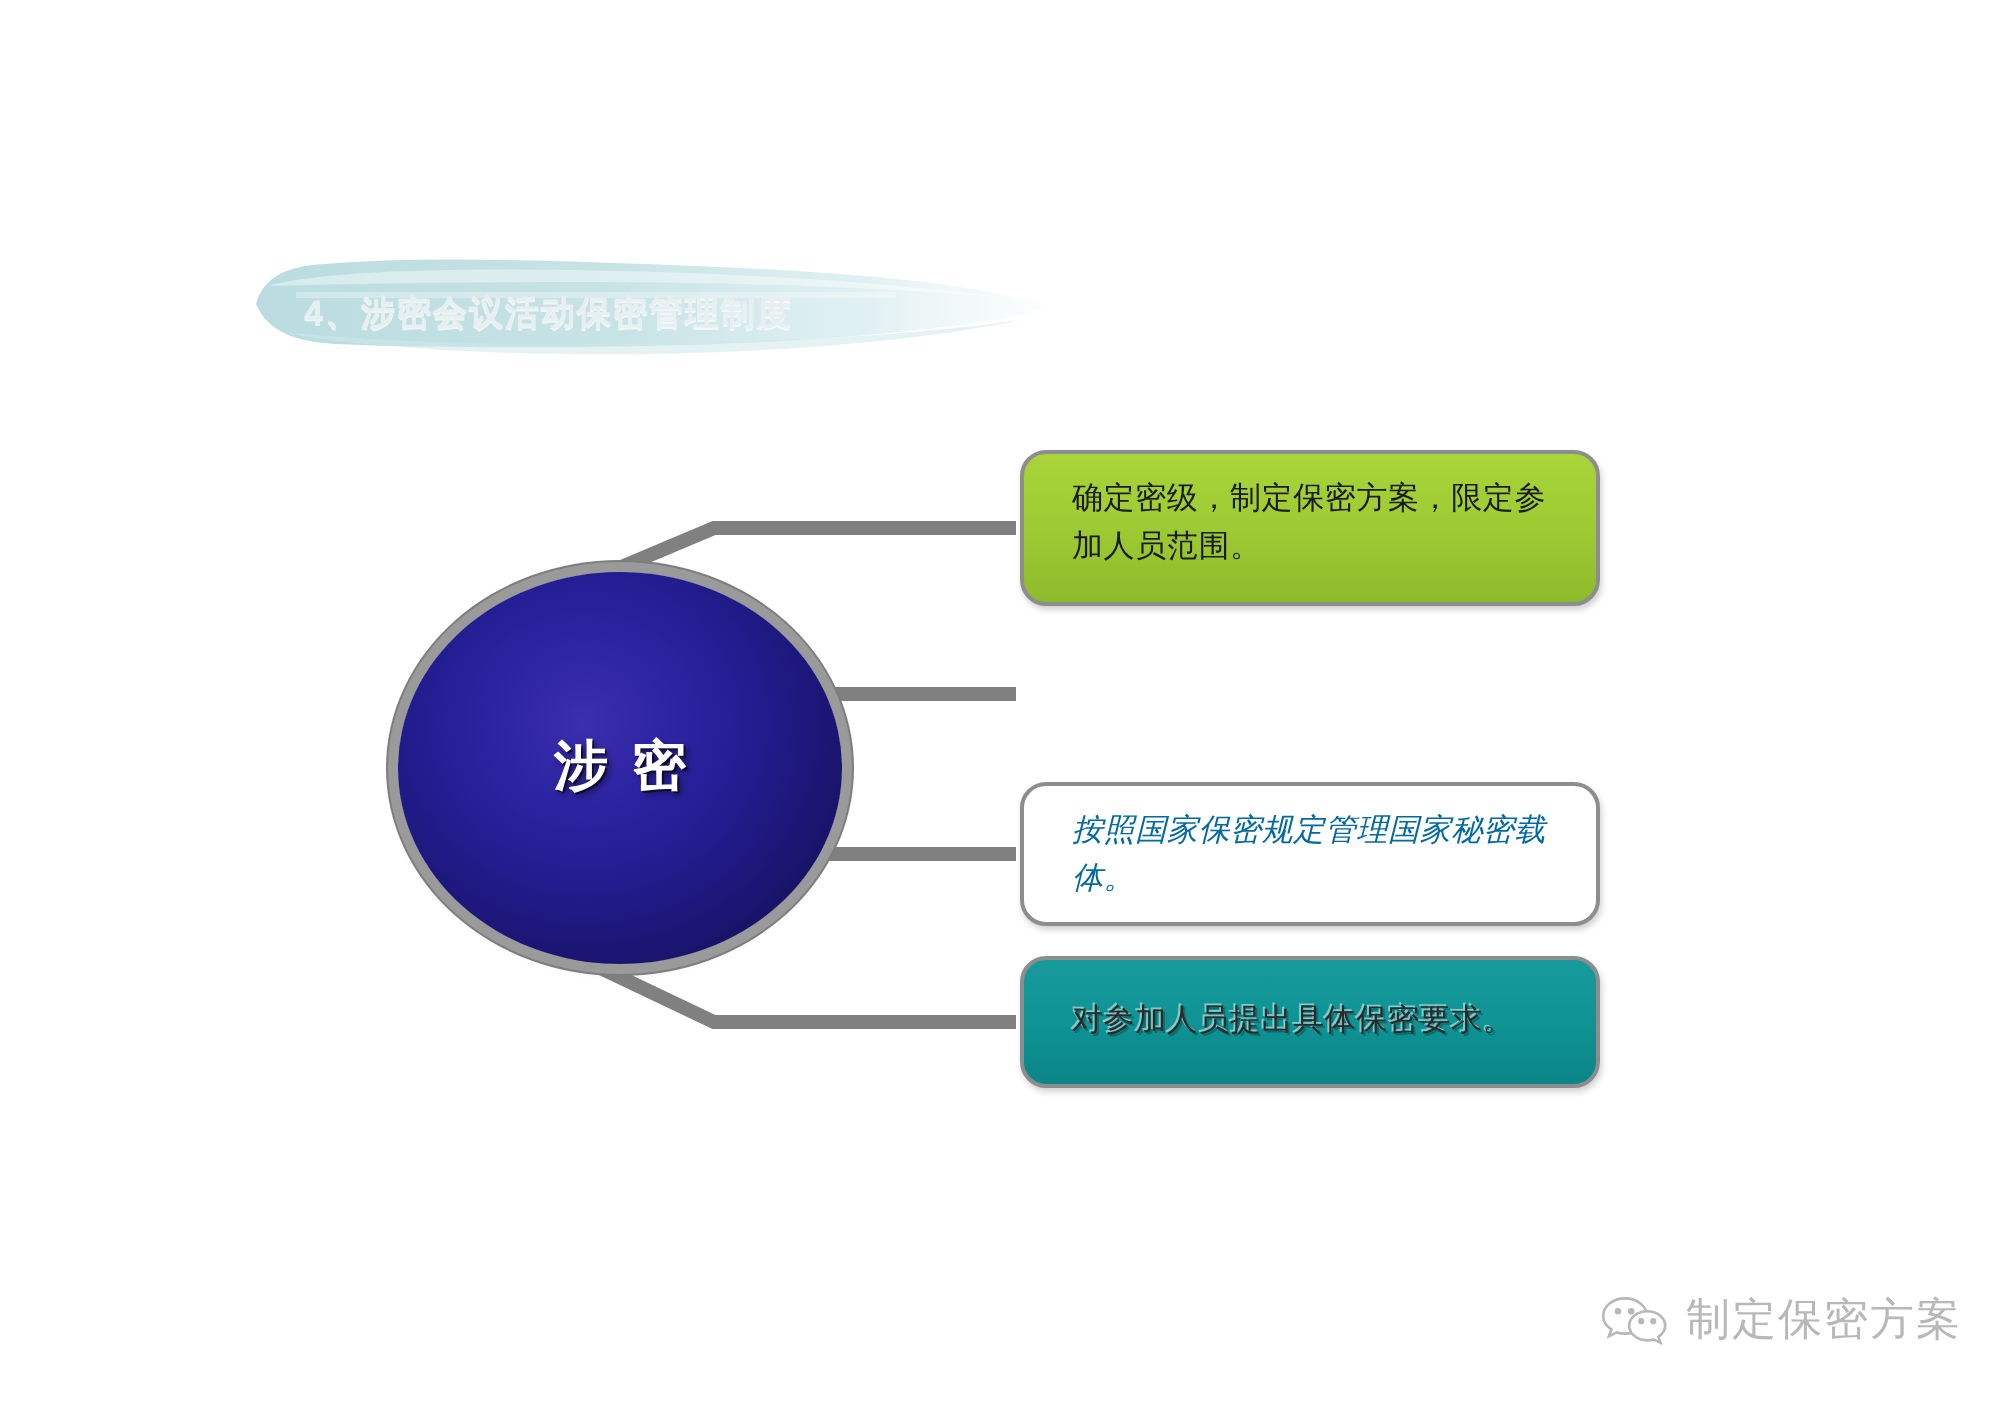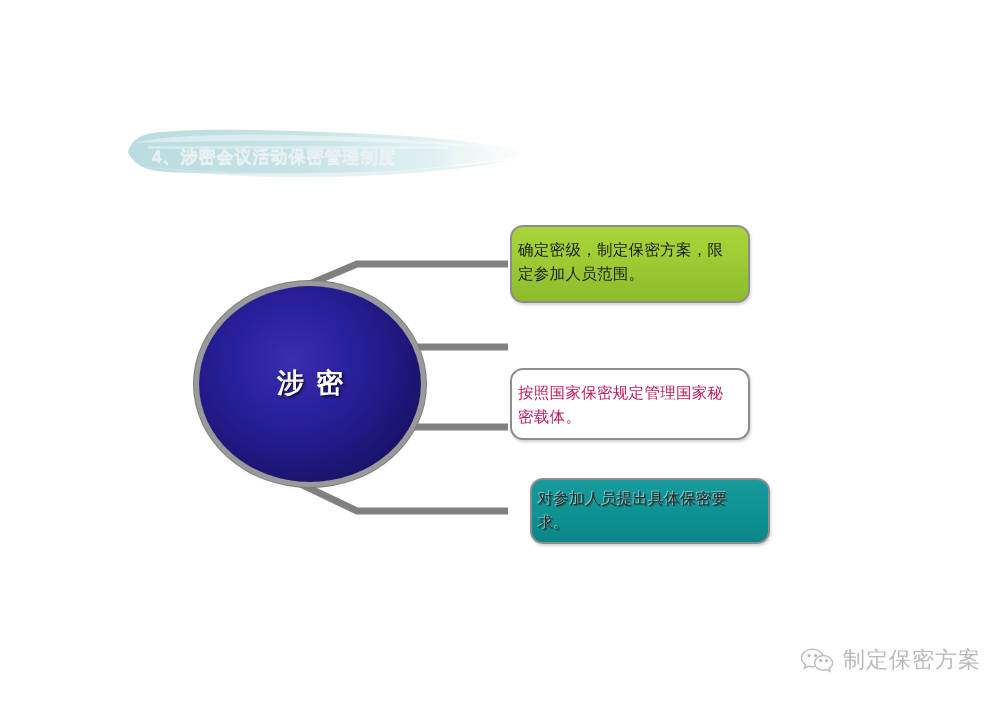--- a/index.html
+++ b/index.html
@@ -86,56 +86,56 @@
     line-height: 1.32;
     text-shadow:
       1px 1px 0 rgba(0,0,0,0.55),
       2px 2px 3px rgba(0,0,0,0.45);
   }
 
   
   .card {
     position: absolute;
     left: 510px;
-    width: 240px;
+    width: 290px;
     border: 2px solid #8d8d8d;
     border-radius: 13px;
     box-sizing: border-box;
-    padding: 11px 14px 11px 6px;
+    padding: 11px 14px 11px 24px;
     font-size: 15.5px;
     line-height: 1.55;
     letter-spacing: 0.3px;
     box-shadow: 1px 2px 3px rgba(0,0,0,0.18);
   }
   .card-1 {
     top: 225px;
     height: 78px;
     background: linear-gradient(180deg, #a9d53a 0%, #9cc932 55%, #8cbb2c 100%);
     color: #1b1b1b;
   }
   .card-2 {
     top: 311px;
     height: 72px;
     background: linear-gradient(180deg, #cfe0e2 0%, #bdd3d7 55%, #a9c4c9 100%);
     color: #1b1b1b;
   }
   .card-3 {
-    top: 368px;
+    top: 391px;
     height: 72px;
     background: #ffffff;
-    color: #be185d;
+    color: #0369a1;
+    font-style: italic;
   }
   .card-4 {
     top: 478px;
     height: 66px;
     background: linear-gradient(180deg, #169a9c 0%, #0e9293 55%, #0b8587 100%);
     color: #2a2a2a;
     display: flex;
     align-items: center;
-    margin-left: 20px;
   }
   .card-4 .card-text {
     text-shadow:
       -1px -1px 0 rgba(230,245,245,0.55),
        1px  1px 0 rgba(0,0,0,0.25);
   }
 
   
   .watermark {
     position: absolute;

